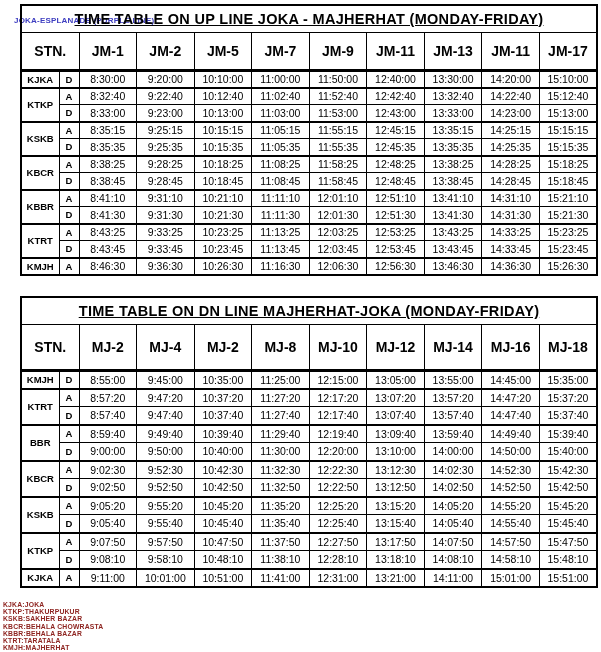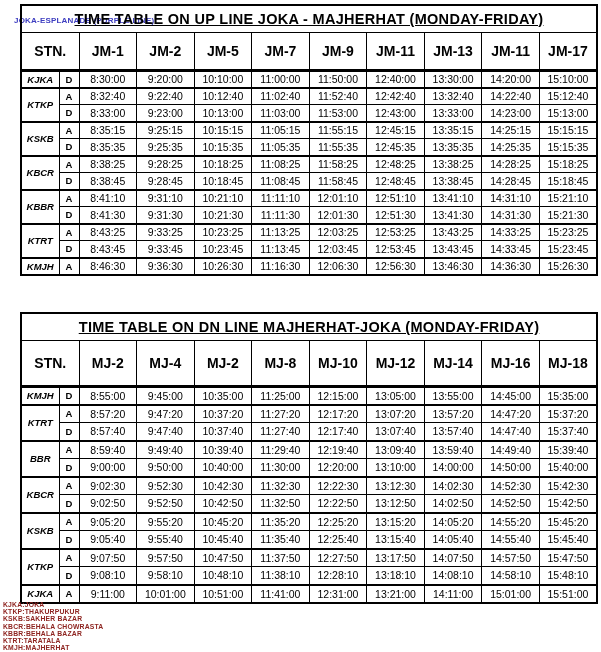--- a/index.html
+++ b/index.html
@@ -13,36 +13,36 @@
     position:absolute; left:14px; top:16px;
     font-size:8px; font-weight:bold; letter-spacing:.2px;
     color:#3d3dc0;
   }
   table.timetable {
     position:absolute; left:20px; width:578px;
     border-collapse:collapse; table-layout:fixed;
     border:2px solid #000;
   }
   #table-up { top:4px; }
-  #table-dn { top:312px; }
+  #table-dn { top:296px; }
   table.timetable td, table.timetable th {
     border:1px solid #000; text-align:center; vertical-align:middle;
     padding:0; overflow:hidden; white-space:nowrap;
   }
   td.title-cell {
     height:26px; border-bottom:2px solid #000;
     font-weight:bold; font-size:14.5px; letter-spacing:.3px;
   }
   .title-text { text-decoration:underline; }
   table.timetable th {
     font-size:14px; font-weight:bold; border-bottom:3px solid #000;
   }
   #table-up th { height:36px; }
   #table-dn th { height:44px; }
-  td.code { font-size:9.5px; font-weight:bold;font-style:italic; }
+  td.code { font-size:9.5px; font-weight:bold; }
   td.ad   { font-size:9.5px; font-weight:bold; }
   td.time { font-size:10.5px; font-weight:normal; }
   #table-up tr.data-row { height:17px; }
   #table-dn tr.data-row { height:18px; }
   tr.group-start td { border-top-width:2px; }
   .legend {
     position:absolute; left:3px; top:601px;
     color:#8e2420; font-weight:bold;
     font-size:6.8px; line-height:7.2px; letter-spacing:.2px;
   }

